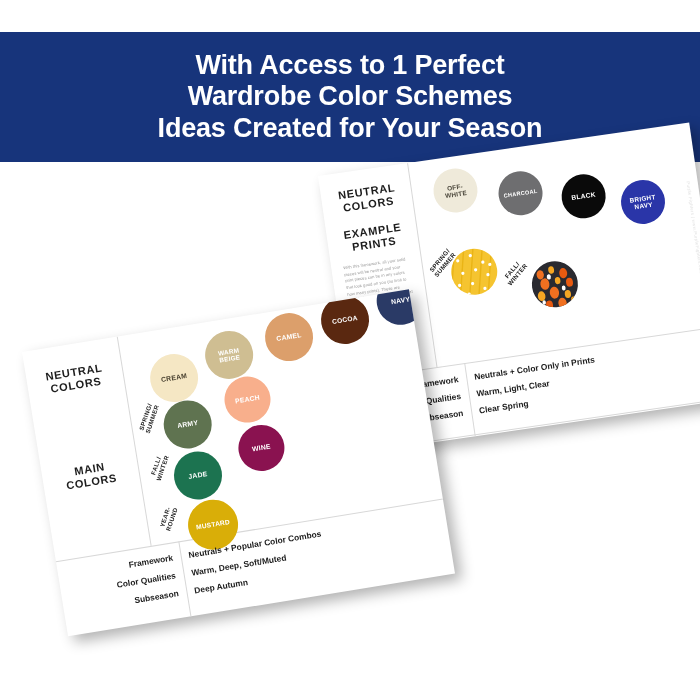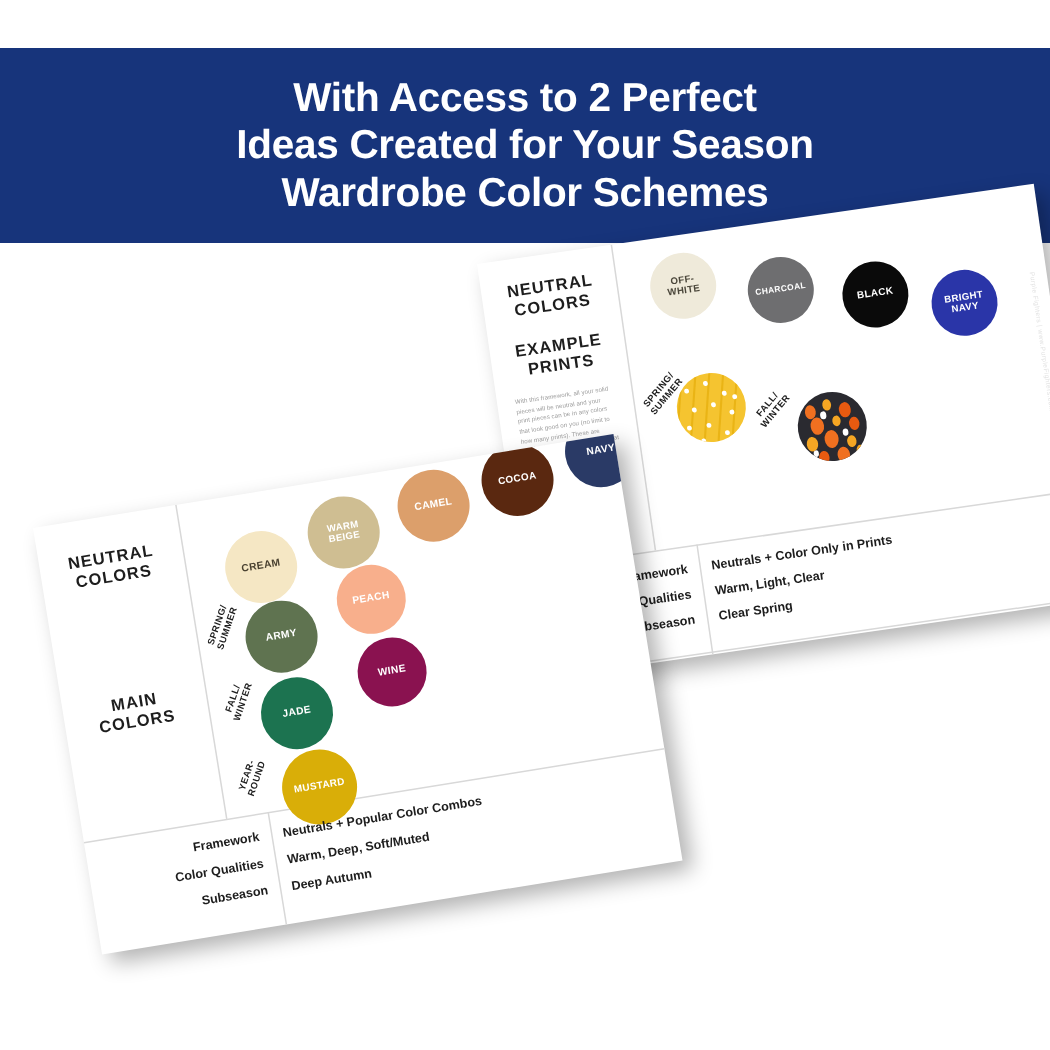--- a/index.html
+++ b/index.html
@@ -100,23 +100,23 @@
     white-space:nowrap;transform-origin:0 0;
     font-family:"Liberation Sans", sans-serif;
   }
 </style>
 </head>
 <body>
 
 <div id="stage">
 
   <div class="banner">
-    <div class="banner-line">With Access to 2 Perfect</div>
+    <div class="banner-line">With Access to 1 Perfect</div>
+    <div class="banner-line">Wardrobe Color Schemes</div>
     <div class="banner-line">Ideas Created for Your Season</div>
-    <div class="banner-line">Wardrobe Color Schemes</div>
   </div>
 
   <div class="card" id="card-back">
     <div class="card-inner" id="back-inner">
         <div class="col-rule" style="left: 90px; top: 0px; height: 206px; width: 1px;"></div>
         <div class="row-rule" style="top: 206px; left: 0px; width: 375px; height: 1px;"></div>
         <div class="col-rule" style="left: 118px; top: 206px; height: 74px; width: 1px;"></div>
         <div class="row-rule" style="top: 278px; left: 0px; width: 375px; height: 1px;"></div>
         <div class="sect-title" style="left: 8px; top: 16px; width: 76px; white-space: pre-line;">NEUTRAL
 COLORS</div>

